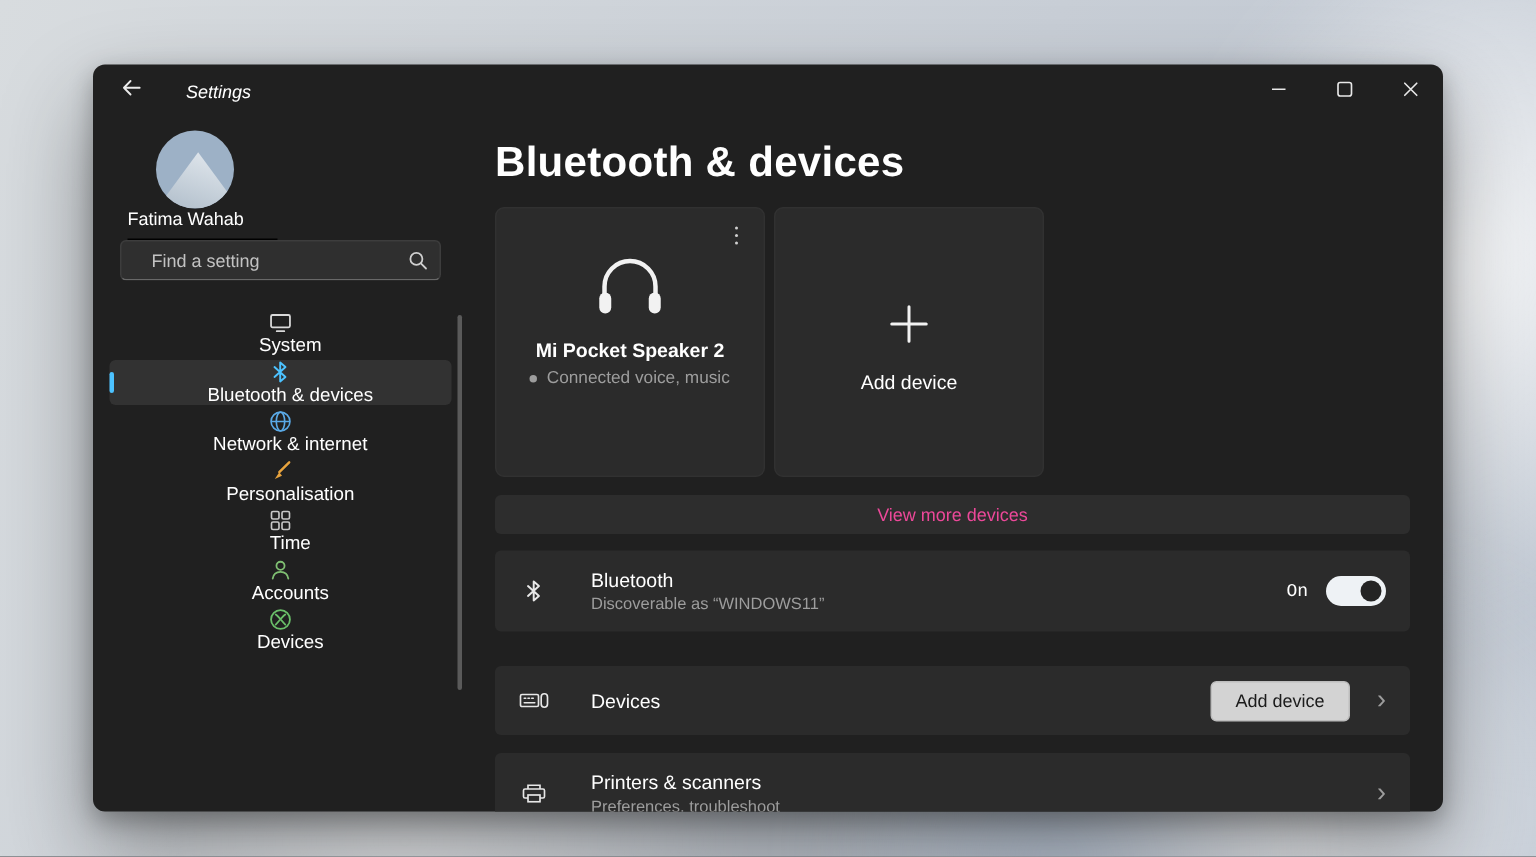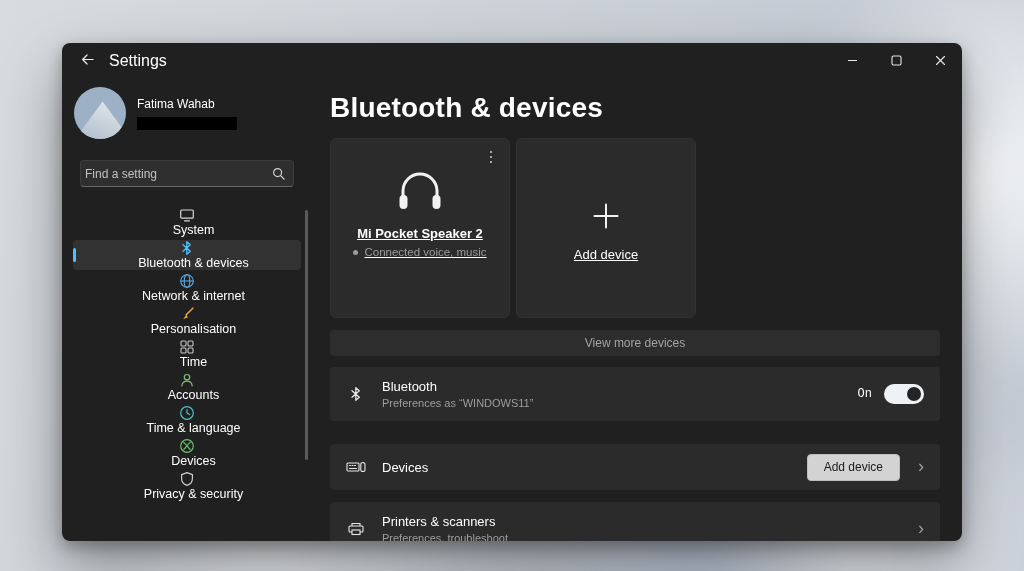--- a/index.html
+++ b/index.html
@@ -22,40 +22,40 @@
   .win {
     position: absolute; left: 62px; top: 43px; width: 900px; height: 498px;
     background: #202020; color: #fff; border-radius: 8px; overflow: hidden;
     box-shadow: 0 28px 60px rgba(0,0,0,.38), 0 6px 16px rgba(0,0,0,.28);
   }
 
   
   .titlebar { position: absolute; top: 0; left: 0; right: 0; height: 36px; display: flex; align-items: center; }
   .back-btn { width: 34px; height: 26px; margin-left: 8px; display: flex; align-items: center; justify-content: center;
               color: #eaeaea; border-radius: 4px; cursor: default; }
-  .tb-title { font-size: 16px; color: #ffffff; margin-left: 5px; }
+  .tb-title { font-size: 12px; color: #ffffff; margin-left: 20px; font-style: italic; }
   .controls { margin-left: auto; display: flex; height: 100%; }
   .ctrl { width: 44px; height: 100%; display: flex; align-items: center; justify-content: center; color: #e8e8e8; }
 
   
   .sidebar { position: absolute; top: 36px; left: 0; width: 250px; bottom: 0; }
-  .profile { position: absolute; top: 8px; left: 12px; display: flex; align-items: center; }
+  .profile { position: absolute; top: 8px; left: 12px; display: flex; align-items: center; flex-direction: column; }
   .avatar { width: 52px; height: 52px; border-radius: 50%; overflow: hidden; position: relative; background: #9db1c6; }
   .avatar::after { content: ""; position: absolute; inset: 0;
                    background: linear-gradient(200deg, #f4f7fa, #aebcc9);
                    clip-path: polygon(55% 28%, 108% 100%, 2% 100%); }
   .profile-text { margin-left: 11px; }
   .user-name { font-size: 12px; color: #ffffff; }
   .redacted { width: 100px; height: 13px; background: #000; margin-top: 6px; }
 
   .searchbox { position: absolute; top: 81px; left: 18px; width: 214px; height: 27px;
                background: #2f2f2f; border: 1px solid #3d3d3d; border-bottom: 1px solid #686868;
                border-radius: 4px; display: flex; align-items: center; }
   .searchbox input { flex: 1; min-width: 0; background: transparent; border: none; outline: none;
-                     color: #eee; font-size: 12px; padding: 0 4px; font-family: "Liberation Sans", sans-serif; }
+                     color: #eee; font-size: 12px; padding: 0 20px; font-family: "Liberation Sans", sans-serif; }
   .searchbox input::placeholder { color: #c2c2c2; }
   .search-icon { margin-right: 8px; color: #cfcfcf; display: flex; }
 
   .nav { position: absolute; top: 128px; left: 11px; width: 228px; }
   .nav-item { position: relative; height: 30px; margin-bottom: 3px; display: flex; align-items: center;
               border-radius: 4px; padding-left: 13px; font-size: 12.5px; color: #ffffff; cursor: default; flex-direction: column; }
   .nav-item.selected { background: #323232; }
   .nav-item.selected::before { content: ""; position: absolute; left: 0; top: 8px; bottom: 8px; width: 3px;
                                border-radius: 2px; background: #4cc2ff; }
   .nicon { width: 17px; height: 17px; margin-right: 14px; display: flex; align-items: center; justify-content: center; }
@@ -63,37 +63,37 @@
   .ic-personalisation { color: #e8a33d; } .ic-apps { color: #c8c8c8; } .ic-accounts { color: #7fbf72; }
   .ic-time { color: #4ec3c7; } .ic-gaming { color: #6abf69; } .ic-accessibility { color: #4cc2ff; }
   .ic-privacy { color: #cfcfcf; }
 
   .sb-scroll { position: absolute; top: 131px; left: 243px; width: 3px; height: 250px; background: #5a5a5a; border-radius: 2px; }
 
   
   .content { position: absolute; left: 268px; top: 36px; right: 22px; bottom: 0; }
   .page-title { margin-top: 13px; font-size: 28px; font-weight: 600; letter-spacing: .2px; }
 
-  .cards { display: flex; gap: 6px; margin-top: 14px; text-decoration: underline; }
+  .cards { display: flex; gap: 6px; margin-top: 14px; }
   .card { width: 180px; height: 180px; background: #2b2b2b; border: 1px solid #313131; border-radius: 6px;
           position: relative; display: flex; flex-direction: column; align-items: center; }
   .card-menu { position: absolute; top: 8px; right: 9px; width: 18px; height: 20px;
                display: flex; flex-direction: column; align-items: center; justify-content: center; gap: 2.5px; }
   .card-menu i { width: 2.5px; height: 2.5px; border-radius: 50%; background: #d0d0d0; }
   .hp-icon { margin-top: 30px; display: flex; }
   .dev-name { margin-top: 13px; font-size: 13px; font-weight: 600; }
   .dev-status { margin-top: 5px; font-size: 11.5px; color: #9d9d9d; display: flex; align-items: center; gap: 6px; }
   .status-dot { width: 5px; height: 5px; border-radius: 50%; background: #9d9d9d; }
   .plus-icon { margin-top: 62px; display: flex; }
   .add-label { margin-top: 16px; font-size: 13px; }
 
   .view-more { margin-top: 12px; height: 26px; background: #2d2d2d; border-radius: 4px;
-               display: flex; align-items: center; justify-content: center; font-size: 12px; color: #a3a3a3; cursor: default; }
-
-  .row { background: #2b2b2b; border-radius: 4px; display: flex; align-items: center; padding: 0 16px; }
+               display: flex; align-items: center; justify-content: center; font-size: 12px; color: #ec4899; cursor: default; }
+
+  .row { background: #2b2b2b; border-radius: 4px; display: flex; align-items: center; padding: 0 16px; gap: 12px; }
   .ricon { width: 20px; display: flex; justify-content: center; margin-right: 16px; color: #e8e8e8; flex: none; }
   .row-text { display: flex; flex-direction: column; gap: 3px; }
   .row-title { font-size: 13px; color: #ffffff; }
   .row-sub { font-size: 11px; color: #9d9d9d; }
   .row-right { margin-left: auto; display: flex; align-items: center; }
 
   .bluetooth-row { margin-top: 11px; height: 54px; }
   .on-label { font-size: 12px; margin-right: 12px; font-family: Liberation Mono, monospace; }
   .toggle { width: 40px; height: 20px; border-radius: 10px; background: #eef2f5; position: relative; cursor: default; }
   .toggle .knob { position: absolute; right: 3px; top: 3px; width: 14px; height: 14px; border-radius: 50%; background: #242424; }
@@ -221,44 +221,27 @@
         <div class="nav-item">
           <span class="nicon ic-accounts">
             <svg width="16" height="16" viewBox="0 0 16 16">
                 <circle cx="8" cy="5.2" r="2.7" stroke="currentColor" fill="none" stroke-width="1.2"></circle>
                 <path d="M2.8 13.8c.4-3 2.4-4.6 5.2-4.6s4.8 1.6 5.2 4.6" stroke="currentColor" fill="none" stroke-width="1.2" stroke-linecap="round"></path>
               </svg>
           </span>
           <span>Accounts</span>
         </div>
         <div class="nav-item">
-          <span class="nicon ic-time">
-            <svg width="16" height="16" viewBox="0 0 16 16">
-                <circle cx="8" cy="8" r="6.3" stroke="currentColor" fill="none" stroke-width="1.2"></circle>
-                <path d="M8 4.6V8l2.6 1.6" stroke="currentColor" fill="none" stroke-width="1.2" stroke-linecap="round" stroke-linejoin="round"></path>
-              </svg>
-          </span>
-          <span>Time &amp; language</span>
-        </div>
-        <div class="nav-item">
           <span class="nicon ic-gaming">
             <svg width="16" height="16" viewBox="0 0 16 16">
                 <circle cx="8" cy="8" r="6.3" stroke="currentColor" fill="none" stroke-width="1.2"></circle>
                 <path d="M4.8 4.6C7 6 9 9.4 11.2 11.4 M11.2 4.6C9 6 7 9.4 4.8 11.4" stroke="currentColor" fill="none" stroke-width="1.2" stroke-linecap="round"></path>
               </svg>
           </span>
           <span>Devices</span>
-        </div>
-        <div class="nav-item">
-          <span class="nicon ic-privacy">
-            <svg width="16" height="16" viewBox="0 0 16 16">
-                <path d="M8 1.6 13.4 3.6V7.8c0 3.4-2.2 5.5-5.4 6.6C4.8 13.3 2.6 11.2 2.6 7.8V3.6Z" stroke="currentColor" fill="none" stroke-width="1.2" stroke-linejoin="round"></path>
-              </svg>
-          </span>
-          <span>Privacy &amp; security</span>
         </div>
       </div>
 
       <div class="sb-scroll"></div>
     </div>
 
     <div class="content">
       <div class="page-title">Bluetooth &amp; devices</div>
 
       <div class="cards">
@@ -297,21 +280,21 @@
       </div>
 
       <div class="row bluetooth-row">
         <span class="ricon">
           <svg width="16" height="16" viewBox="0 0 16 16">
               <path d="M4 4.7 11.3 11.3 7.8 14.3 V1.7 L11.3 4.7 4 11.3" fill="none" stroke="currentColor" stroke-width="1.3" stroke-linejoin="round" stroke-linecap="round"></path>
             </svg>
         </span>
         <div class="row-text">
           <span class="row-title">Bluetooth</span>
-          <span class="row-sub">Preferences as “WINDOWS11”</span>
+          <span class="row-sub">Discoverable as “WINDOWS11”</span>
         </div>
         <div class="row-right">
           <span class="on-label">On</span>
           <div class="toggle">
             <div class="knob"></div>
           </div>
         </div>
       </div>
 
       <div class="row devices-row">

